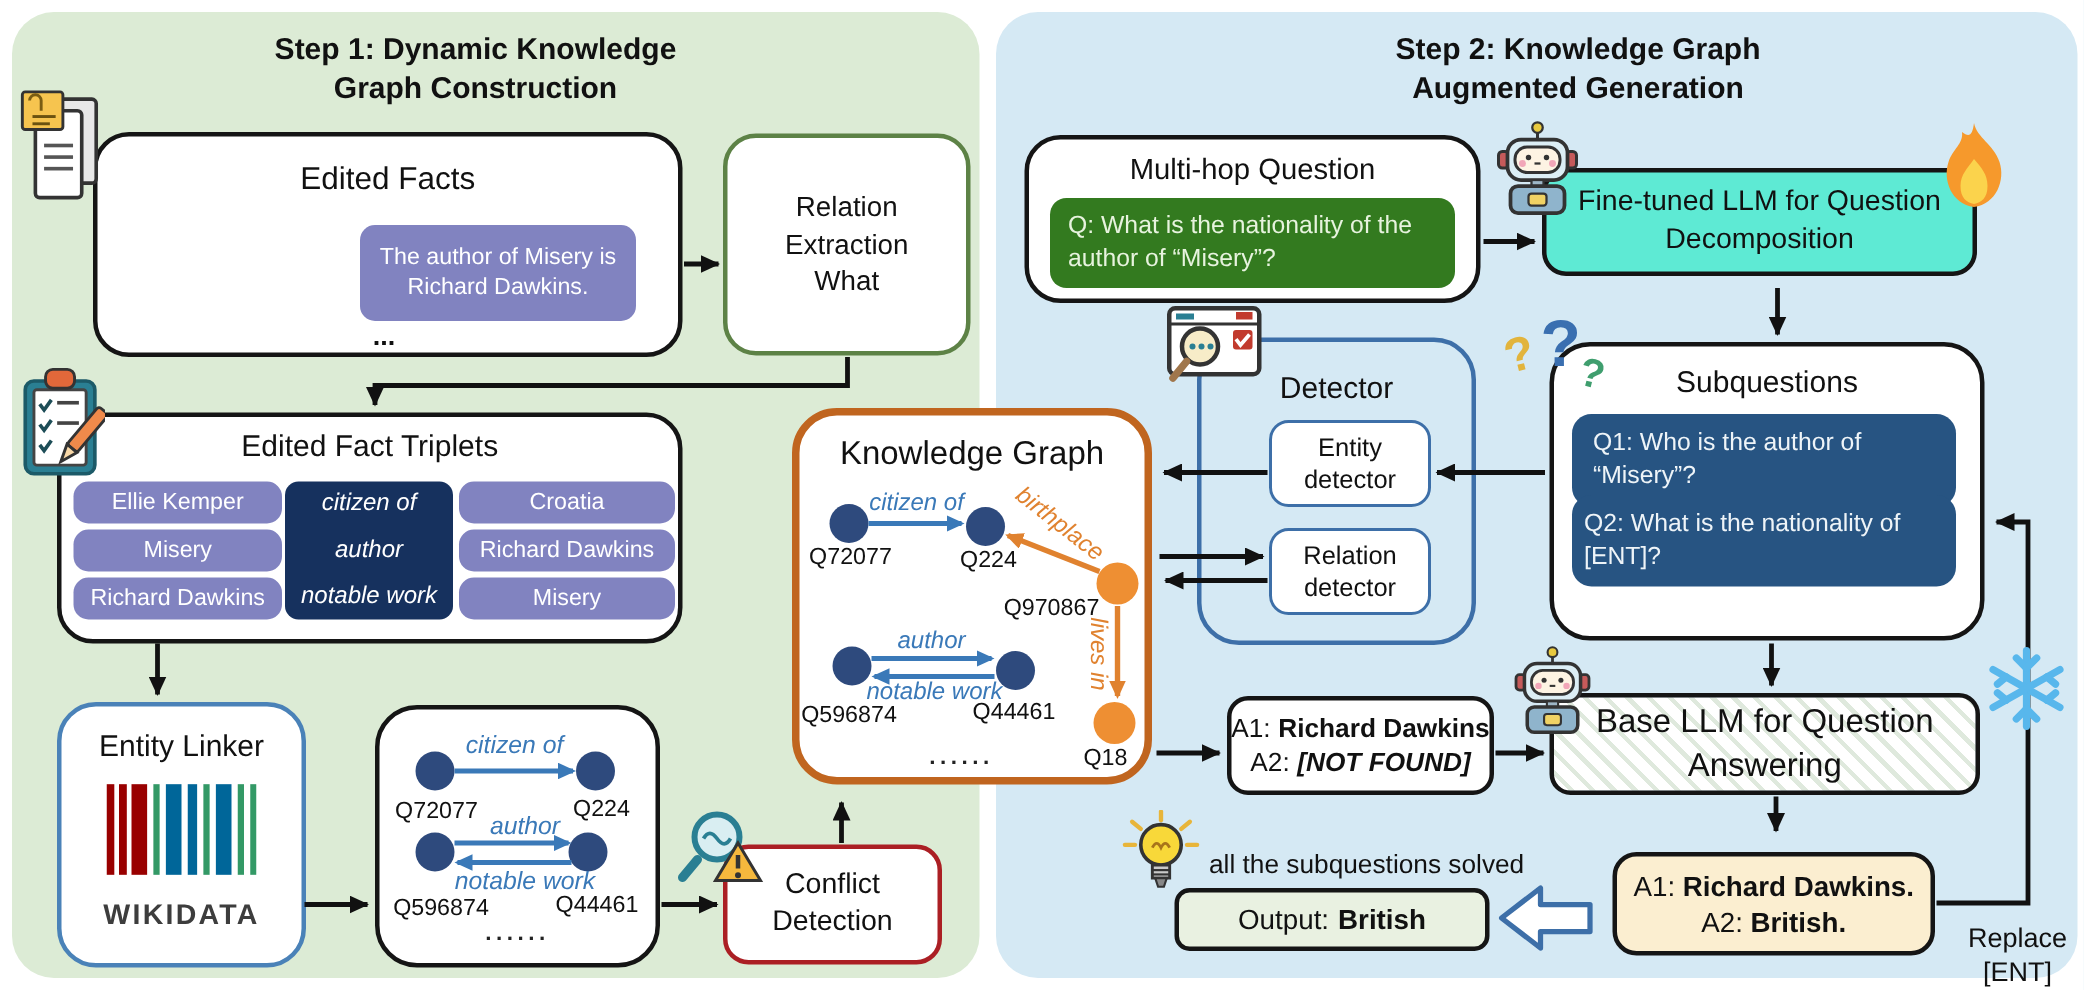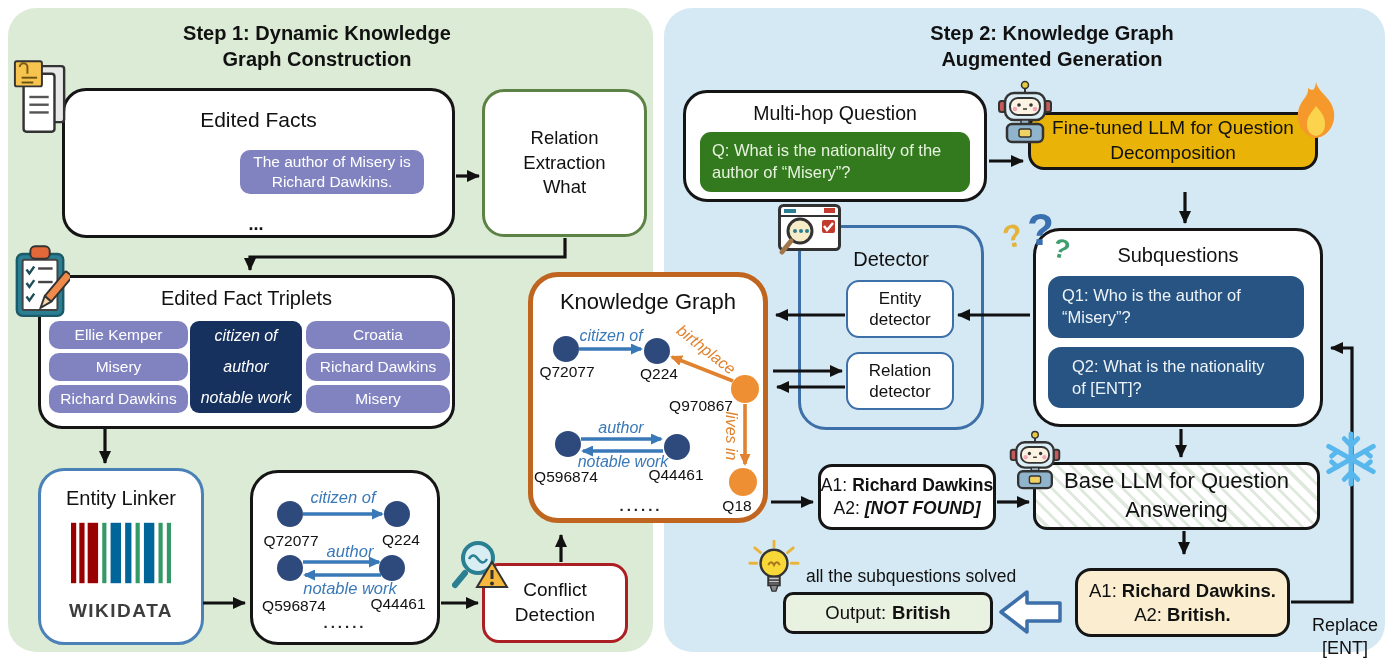--- a/index.html
+++ b/index.html
@@ -41,21 +41,21 @@
     <div>Step 1: Dynamic Knowledge</div>
     <div>Graph Construction</div>
   </div>
   <div class="ptitle" style="left:832px;top:20px;width:440px">
     <div>Step 2: Knowledge Graph</div>
     <div>Augmented Generation</div>
   </div>
 
   <div class="box" style="left:62px;top:88px;width:393px;height:150px;border-radius:24px"></div>
   <div class="boxtitle" style="left:62px;top:108px;width:393px;font-size:21px">Edited Facts</div>
-  <div class="chip" style="left:240px;top:150px;width:184px;height:44px;padding:0 6px">The author of Misery is Richard Dawkins.</div>
+  <div class="chip" style="left:240px;top:150px;width:184px;height:64px;padding:0 6px">The author of Misery is Richard Dawkins.</div>
   <div class="fl" style="left:256px;top:224px;font-size:18px;font-weight:700">...</div>
 
   <div class="box flexc" style="left:482px;top:89px;width:165px;height:148px;border:3.5px solid #5d8246;border-radius:22px">
     <div style="width:122px;font-size:18.5px;line-height:1.35">Relation Extraction What</div>
   </div>
 
   <div class="box" style="left:38px;top:275px;width:417px;height:154px;border-radius:24px"></div>
   <div class="boxtitle" style="left:38px;top:287px;width:417px">Edited Fact Triplets</div>
 
   <div class="chip" style="left:49px;top:321px;width:139px;height:28px">Ellie Kemper</div>
@@ -128,37 +128,37 @@
   <div class="fl rel" style="left:623px;top:462px;font-size:16px">notable work</div>
   <div class="fl qid" style="left:566px;top:477px">Q596874</div>
   <div class="fl qid" style="left:676px;top:475px">Q44461</div>
   <div class="fl dots" style="left:641px;top:505px">......</div>
   <div class="fl qid" style="left:737px;top:506px">Q18</div>
 
   <div class="box" style="left:683px;top:90px;width:304px;height:112px;border-radius:24px"></div>
   <div class="boxtitle" style="left:683px;top:102px;width:304px;font-size:19.5px">Multi-hop Question</div>
   <div class="chip left" style="left:700px;top:132px;width:270px;height:60px;background:#337a1f;color:#e7f3de;font-size:16.5px;padding:0 12px;border-radius:11px">Q: What is the nationality of the author of “Misery”?</div>
 
-  <div class="box flexc" style="left:1028px;top:112px;width:290px;height:58px;background:#eab308;border-radius:16px">
+  <div class="box flexc" style="left:1028px;top:112px;width:290px;height:72px;background:#5eead4;border-radius:16px">
     <div style="width:250px;font-size:19px;line-height:1.3">Fine-tuned LLM for Question Decomposition</div>
   </div>
 
   <div style="position:absolute;left:798px;top:225px;width:186px;height:205px;border:3.5px solid #3d6fa8;border-radius:28px;box-sizing:border-box;z-index:10"></div>
   <div class="boxtitle" style="left:798px;top:248px;width:186px">Detector</div>
   <div class="box flexc" style="left:846px;top:280px;width:108px;height:58px;border:2.5px solid #3d6fa8;border-radius:13px">
     <div style="width:80px;font-size:17px;line-height:1.25">Entity detector</div>
   </div>
   <div class="box flexc" style="left:846px;top:352px;width:108px;height:58px;border:2.5px solid #3d6fa8;border-radius:13px">
     <div style="width:84px;font-size:17px;line-height:1.25">Relation detector</div>
   </div>
 
   <div class="box" style="left:1033px;top:228px;width:290px;height:199px;border-radius:27px"></div>
   <div class="boxtitle" style="left:1033px;top:244px;width:290px">Subquestions</div>
   <div class="chip left" style="left:1048px;top:276px;width:256px;height:62px;background:#275482;color:#eef4f8;font-size:16.5px;padding:0 14px;border-radius:13px">Q1: Who is the author of “Misery”?</div>
-  <div class="chip left" style="left:1048px;top:347px;width:256px;height:61px;background:#275482;color:#eef4f8;font-size:16.5px;padding:0 24px;border-radius:13px">Q2: What is the nationality of [ENT]?</div>
+  <div class="chip left" style="left:1048px;top:330px;width:256px;height:61px;background:#275482;color:#eef4f8;font-size:16.5px;padding:0 8px;border-radius:13px">Q2: What is the nationality of [ENT]?</div>
 
   <div class="box" style="left:818px;top:464px;width:178px;height:66px;border-radius:14px;display:flex;flex-direction:column;justify-content:center;gap:2px;font-size:17.5px">
     <div class="ansline">
       <span>A1:</span>
       <span class="b">Richard Dawkins</span>
     </div>
     <div class="ansline">
       <span>A2:</span>
       <span class="bi">[NOT FOUND]</span>
     </div>

